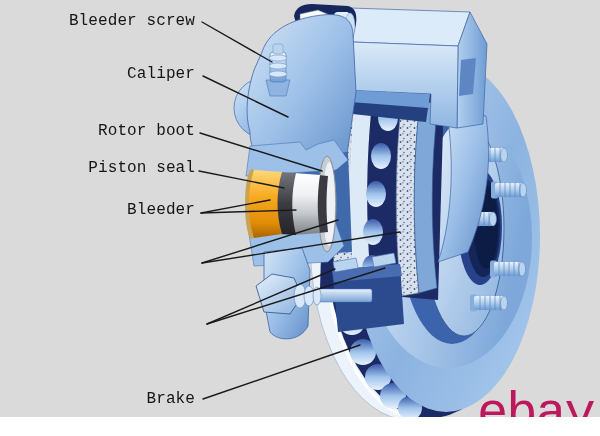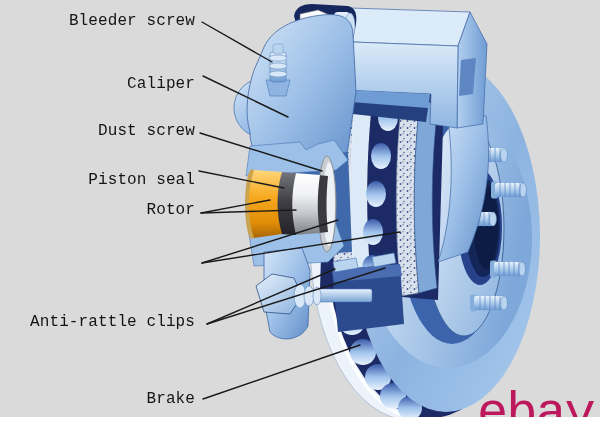--- a/index.html
+++ b/index.html
@@ -247,21 +247,20 @@
     <line x1="201" y1="213" x2="296" y2="210"></line>
     <line x1="202" y1="263" x2="338" y2="220"></line>
     <line x1="202" y1="263" x2="400" y2="232"></line>
     <line x1="207" y1="324" x2="335" y2="269"></line>
     <line x1="207" y1="324" x2="385" y2="268"></line>
     <line x1="203" y1="399" x2="360" y2="345"></line>
   </g>
 </svg>
 
   <div class="lbl" style="top:12px">Bleeder screw</div>
-  <div class="lbl" style="top:75px">Caliper</div>
-  <div class="lbl" style="top:122px">Dust screw</div>
-  <div class="lbl" style="top:171px">Piston seal</div>
-  <div class="lbl" style="top:201px">Rotor</div>
-  <div class="lbl" style="top:313px">Anti-rattle clips</div>
+  <div class="lbl" style="top:65px">Caliper</div>
+  <div class="lbl" style="top:122px">Rotor boot</div>
+  <div class="lbl" style="top:159px">Piston seal</div>
+  <div class="lbl" style="top:201px">Bleeder</div>
   <div class="lbl" style="top:390px">Brake</div>
 
   <div class="logo">ebay</div>
 </div>
 
 </body></html>

